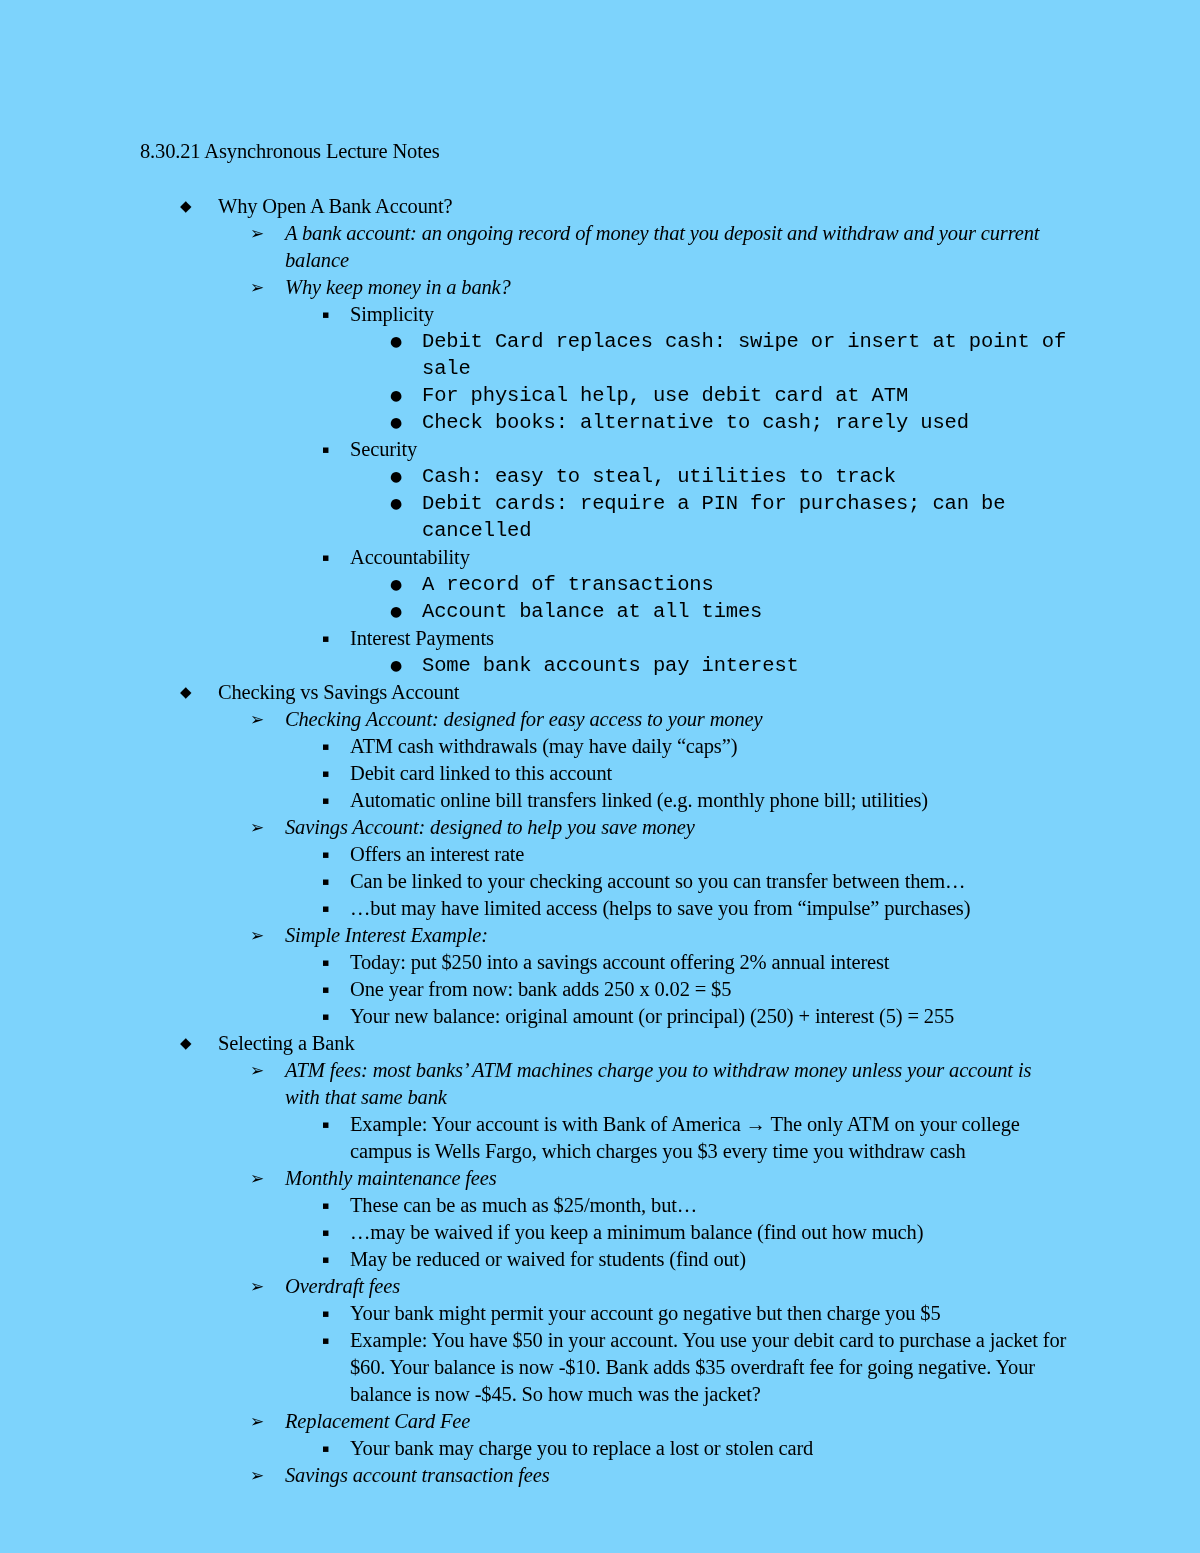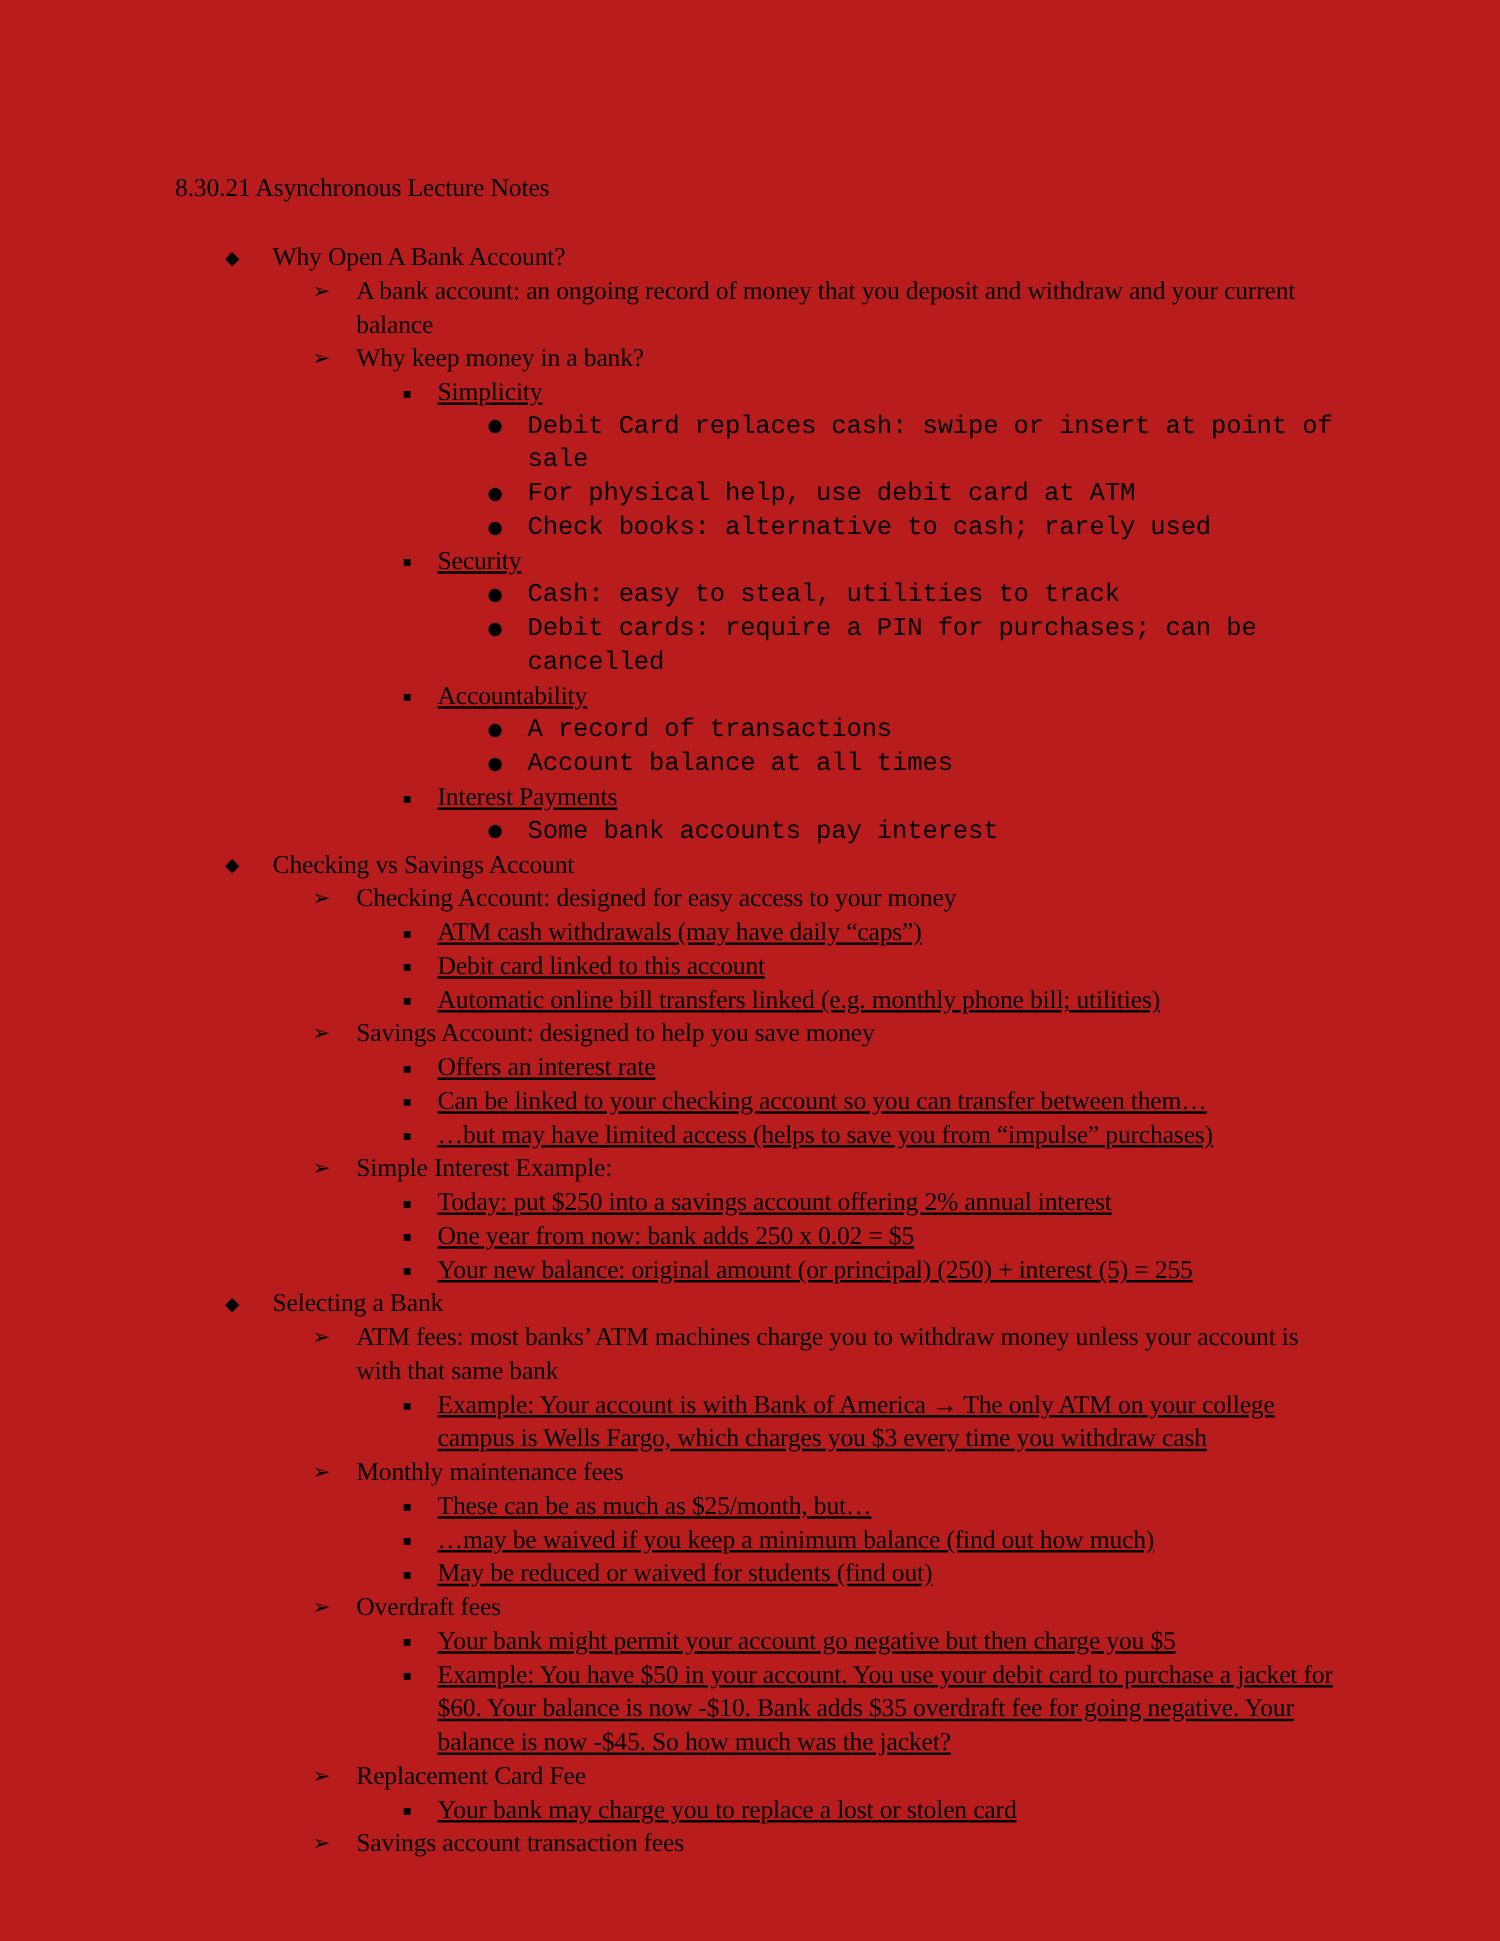--- a/index.html
+++ b/index.html
@@ -12,21 +12,21 @@
     width: 1200px;
     height: 1553px;
     font-family: "Liberation Serif", "DejaVu Serif", serif;
     color: #000000;
     -webkit-font-smoothing: none;
   }
   .page {
     position: relative;
     width: 1200px;
     height: 1553px;
-    background: #b91c1c;
+    background: #7dd3fc;
     box-sizing: border-box;
     padding: 138px 120px 0 140px;
   }
 
   
   .doc-head {
     font-size: 20.5px;
     line-height: 27px;
     letter-spacing: -0.15px;
   }
@@ -63,24 +63,24 @@
   }
   .item .txt {
     display: block;
   }
 
   
   .lvl1 { margin-left: 40px;  }          
   .lvl1 > .txt { padding-left: 38px; }
 
   .lvl2 { margin-left: 110px; }          
-  .lvl2 > .txt { padding-left: 35px; }
+  .lvl2 > .txt { padding-left: 35px; font-style: italic; }
 
   .lvl3 { margin-left: 182px; }          
-  .lvl3 > .txt { padding-left: 28px; text-decoration: underline; }
+  .lvl3 > .txt { padding-left: 28px; }
 
   .lvl4 { margin-left: 250px; }          
   .lvl4 > .txt { padding-left: 32px; }
 
   
   .b-diamond {
     font-size: 15px;
   }
   .b-arrow {
     font-size: 17px;

